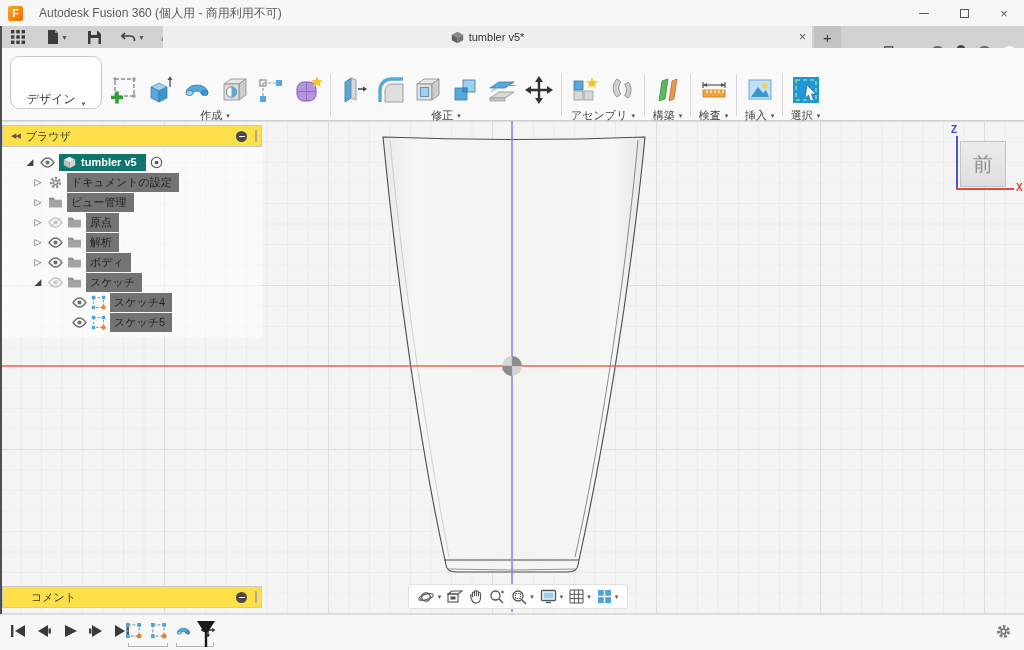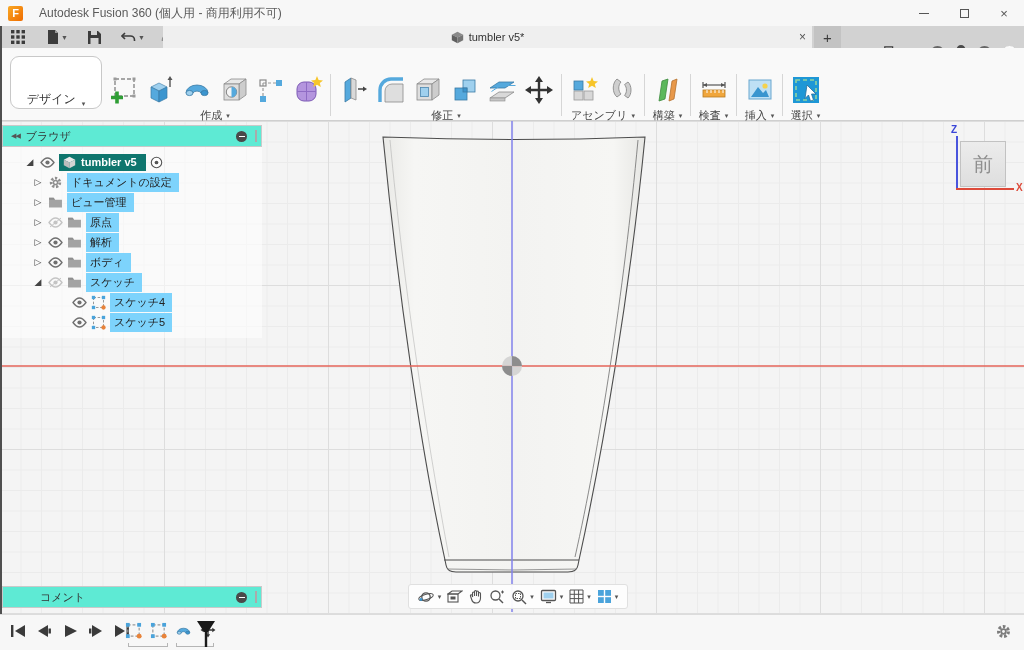--- a/index.html
+++ b/index.html
@@ -63,33 +63,33 @@
   
   #viewcube-face { left:960px; top:141px; width:46px; height:46px; background:linear-gradient(#ececec,#dedede);
     border:1px solid #c2c2c2; display:flex; align-items:center; justify-content:center;
     font-size:20px; color:#8f8f8f; }
   #vc-z { left:956px; top:136px; width:2px; height:53px; background:#4a55dd; }
   #vc-x { left:956px; top:188px; width:58px; height:2px; background:#dd4a3a; }
   #vc-z-label { left:951px; top:124px; font-size:10px; color:#3a46d8; font-weight:bold; }
   #vc-x-label { left:1016px; top:182px; font-size:10px; color:#dd4a3a; font-weight:bold; }
 
   
-  .panel-header { height:22px; background:#5eead4; border:1px solid #c9c9c9;
+  .panel-header { height:22px; background:#fde047; border:1px solid #c9c9c9;
     display:flex; align-items:center; font-size:11px; color:#333; }
   #browser { left:2px; top:125px; width:260px; }
   .ph-collapse { font-size:7px; color:#555; margin:0 6px 0 8px; letter-spacing:-1px; }
   .ph-title { flex:1; }
   .ph-dot { width:11px; height:11px; border-radius:50%; background:#4a4a4a; position:relative; margin-right:8px; }
   .ph-dot::after { content:""; position:absolute; left:2.5px; top:5px; width:6px; height:1.4px; background:#fff; }
   .ph-grip { width:2px; height:12px; background:#aaa; margin-right:4px; }
   #browser-tree { background:rgba(255,255,255,.55); padding:5px 0 6px; }
   .trow { height:20px; display:flex; align-items:center; gap:4px; font-size:11px; color:#222; }
   .lv0 { padding-left:22px; } .lv1 { padding-left:30px; } .lv2 { padding-left:70px; }
   .expander { width:12px; font-size:9px; color:#444; text-align:center; }
-  .chip { background:#7dd3fc; padding:2px 7px 2px 4px; display:flex; align-items:center; gap:5px; }
+  .chip { background:#737373; padding:2px 7px 2px 4px; display:flex; align-items:center; gap:5px; }
   .chip-root { background:#0f766e; color:#fff; font-weight:bold; padding:2px 9px 2px 4px; }
   .dim { opacity:.38; }
 
   
   #comments { left:2px; top:586px; width:260px; }
 
   
   #navbar { left:408px; top:584px; width:220px; height:25px; background:rgba(253,253,253,.96);
     border:1px solid #e0e0e0; border-radius:3px; display:flex; align-items:center; justify-content:center; gap:6px; }
   .nbtn { display:flex; align-items:center; gap:1px; }
@@ -601,21 +601,21 @@
       <span class="chip">
           <span>スケッチ5</span>
         </span>
     </div>
 
   </div>
 </div>
 
 <div id="comments" class="abs">
   <div class="panel-header">
-    <span class="ph-title" style="margin-left:37px">コメント</span>
+    <span class="ph-title" style="margin-left:28px">コメント</span>
     <span class="ph-dot"></span>
     <span class="ph-grip"></span>
   </div>
 </div>
 
 <div id="navbar" class="abs">
   <div class="nbtn">
     <svg width="17" height="16" viewBox="0 0 17 16">
         <circle cx="8" cy="8" r="4.2" fill="none" stroke="#555" stroke-width="1.3"></circle>
         <ellipse cx="8" cy="8" rx="7.5" ry="2.6" fill="none" stroke="#555" stroke-width="1" transform="rotate(-18 8 8)"></ellipse>

